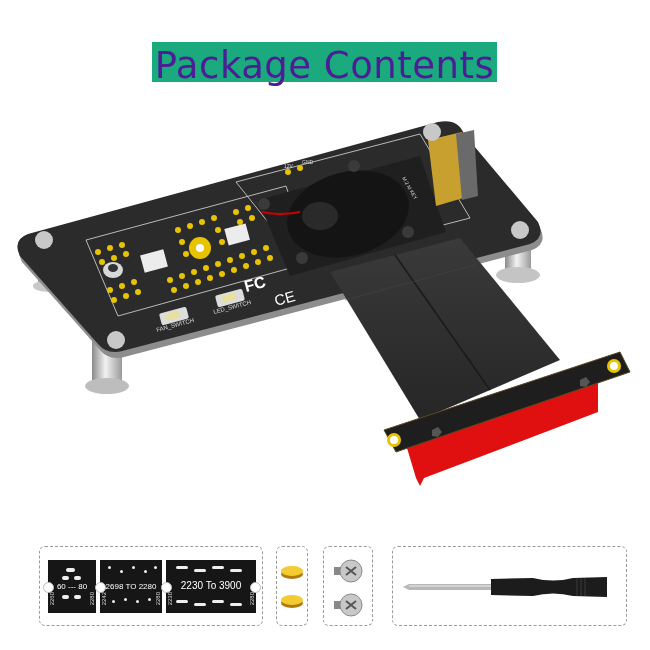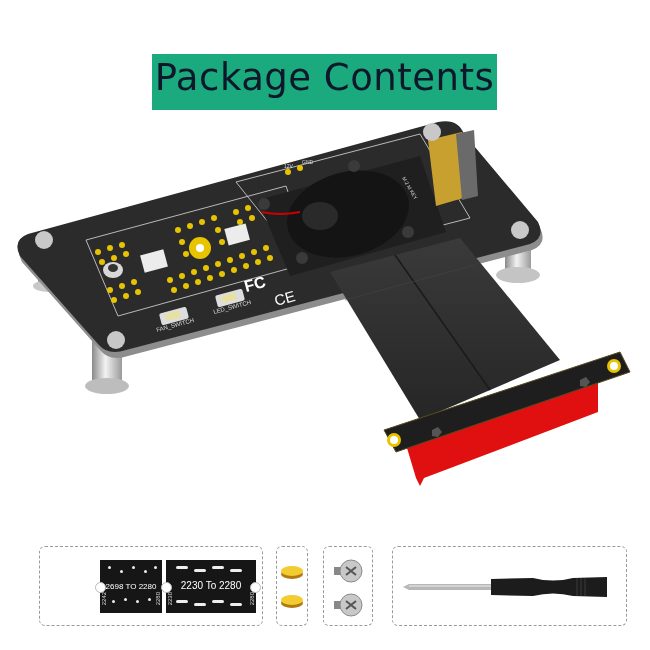--- a/index.html
+++ b/index.html
@@ -1,17 +1,17 @@
 <!DOCTYPE html>
 <html><head>
 <meta charset="utf-8">
 <style>
   html, body { margin:0; padding:0; background:#ffffff; }
   body { width:650px; height:650px; position:relative; overflow:hidden; font-family:"DejaVu Sans", sans-serif; }
-  .banner { position:absolute; left:152px; top:54px; width:345px; height:56px; background:#1aaa7e; color:#0f172a;
+  .banner { position:absolute; left:152px; top:42px; width:345px; height:40px; background:#1aaa7e; color:#4c1d95;
             font-family:"DejaVu Sans", sans-serif; font-size:37px; line-height:48px; text-align:center; letter-spacing:0.5px; }
   .stage { position:absolute; left:0; top:100px; width:650px; height:420px; }
   .accessories { position:absolute; left:0; top:540px; width:650px; height:92px; }
   .box { position:absolute; border:1.5px dashed #9a9a9a; border-radius:6px; background:#fff; }
   .sticker { position:absolute; background:#161616; color:#fff; }
   .sticker .mid { position:absolute; width:100%; text-align:center; font-family:"Liberation Sans", sans-serif; }
   .notch { position:absolute; width:9px; height:9px; border-radius:50%; background:#fff; border:1px solid #bbb; top:50%; margin-top:-5px; }
   .vlabel { position:absolute; font-size:6px; color:#ddd; writing-mode:vertical-rl; transform:rotate(180deg); font-family:"Liberation Sans", sans-serif; }
   .pad { position:absolute; background:#eee; border-radius:2px; }
   .dot { position:absolute; background:#eee; border-radius:50%; }
@@ -156,41 +156,52 @@
     <circle cx="614" cy="366" r="7" fill="#e8c400"></circle>
       <circle cx="614" cy="366" r="4" fill="#fff"></circle>
     <polygon points="432,430 438,427 442,432 438,437 432,436" fill="#555"></polygon>
     <polygon points="580,380 586,377 590,382 586,387 580,386" fill="#555"></polygon>
   </svg>
 </div>
 
 <div class="accessories">
 
   <div class="box" style="left:39px; top:6px; width:222px; height:78px;">
+    <div class="sticker" style="left:8px; top:13px; width:48px; height:53px;">
+      <div class="pad" style="left:18px;top:8px;width:9px;height:4px;"></div>
+      <div class="pad" style="left:14px;top:16px;width:7px;height:4px;"></div>
+        <div class="pad" style="left:26px;top:16px;width:7px;height:4px;"></div>
+      <div class="mid" style="top:22px; font-size:8px;">60 --- 80</div>
+      <div class="pad" style="left:14px;top:35px;width:7px;height:4px;"></div>
+        <div class="pad" style="left:26px;top:35px;width:7px;height:4px;"></div>
+      <div class="vlabel" style="left:1px; top:32px;">2260</div>
+      <div class="vlabel" style="right:1px; top:32px;">2280</div>
+      <div class="notch" style="left:-5px;"></div>
+    </div>
     <div class="sticker" style="left:60px; top:13px; width:62px; height:53px;">
       <div class="dot" style="left:8px;top:6px;width:3px;height:3px;"></div>
         <div class="dot" style="left:20px;top:10px;width:3px;height:3px;"></div>
         <div class="dot" style="left:32px;top:6px;width:3px;height:3px;"></div>
         <div class="dot" style="left:44px;top:10px;width:3px;height:3px;"></div>
         <div class="dot" style="left:54px;top:6px;width:3px;height:3px;"></div>
       <div class="mid" style="top:22px; font-size:8px;">2698 TO 2280</div>
       <div class="dot" style="left:12px;top:40px;width:3px;height:3px;"></div>
         <div class="dot" style="left:24px;top:38px;width:3px;height:3px;"></div>
         <div class="dot" style="left:36px;top:40px;width:3px;height:3px;"></div>
         <div class="dot" style="left:48px;top:38px;width:3px;height:3px;"></div>
       <div class="vlabel" style="left:1px; top:32px;">2242</div>
       <div class="vlabel" style="right:1px; top:32px;">2280</div>
       <div class="notch" style="left:-5px;"></div>
     </div>
     <div class="sticker" style="left:126px; top:13px; width:90px; height:53px;">
       <div class="pad" style="left:10px;top:6px;width:12px;height:3px;"></div>
         <div class="pad" style="left:28px;top:9px;width:12px;height:3px;"></div>
         <div class="pad" style="left:46px;top:6px;width:12px;height:3px;"></div>
         <div class="pad" style="left:64px;top:9px;width:12px;height:3px;"></div>
-      <div class="mid" style="top:20px; font-size:10px;">2230 To 2280</div>
+      <div class="mid" style="top:20px; font-size:10px;">2230 To 3900</div>
       <div class="pad" style="left:10px;top:40px;width:12px;height:3px;"></div>
         <div class="pad" style="left:28px;top:43px;width:12px;height:3px;"></div>
         <div class="pad" style="left:46px;top:40px;width:12px;height:3px;"></div>
         <div class="pad" style="left:64px;top:43px;width:12px;height:3px;"></div>
       <div class="vlabel" style="left:1px; top:32px;">2230</div>
       <div class="vlabel" style="right:1px; top:32px;">2280</div>
       <div class="notch" style="left:-5px;"></div>
       <div class="notch" style="right:-5px;"></div>
     </div>
   </div>

